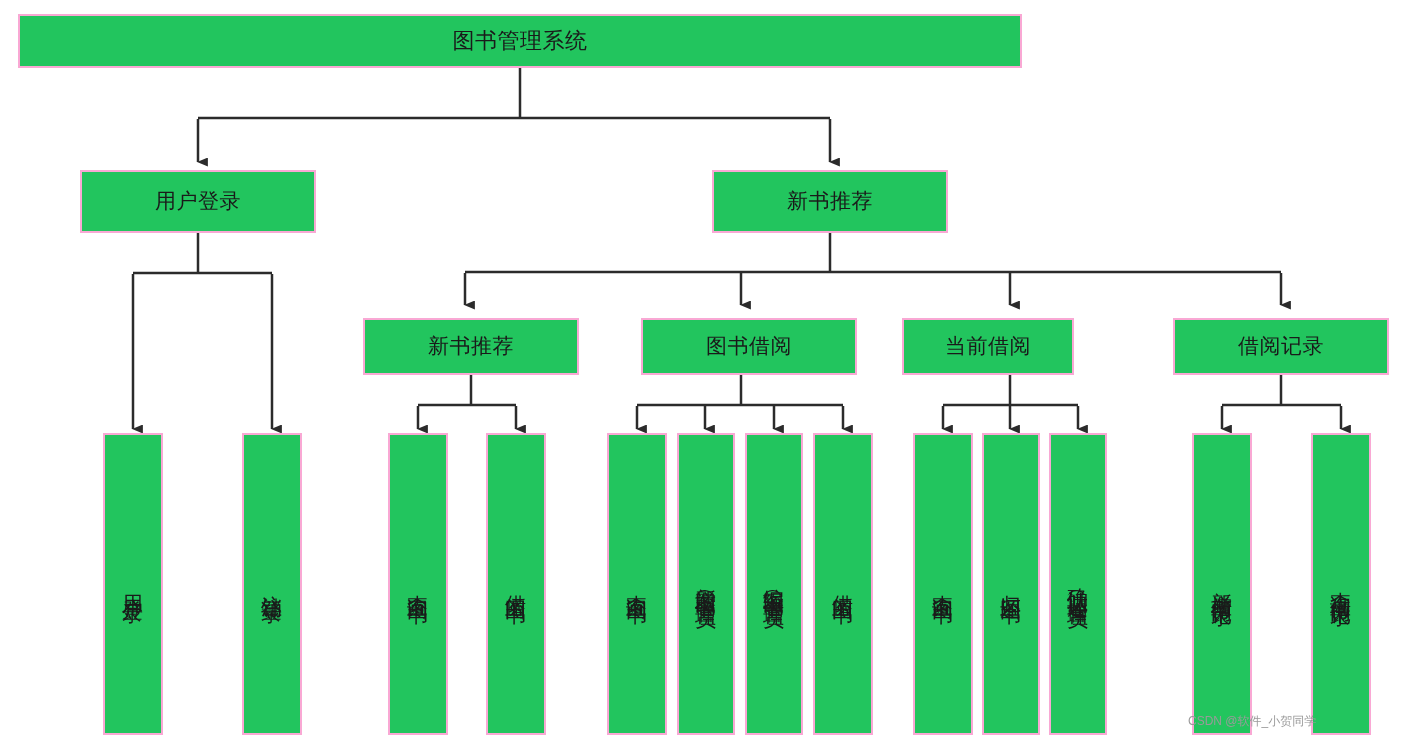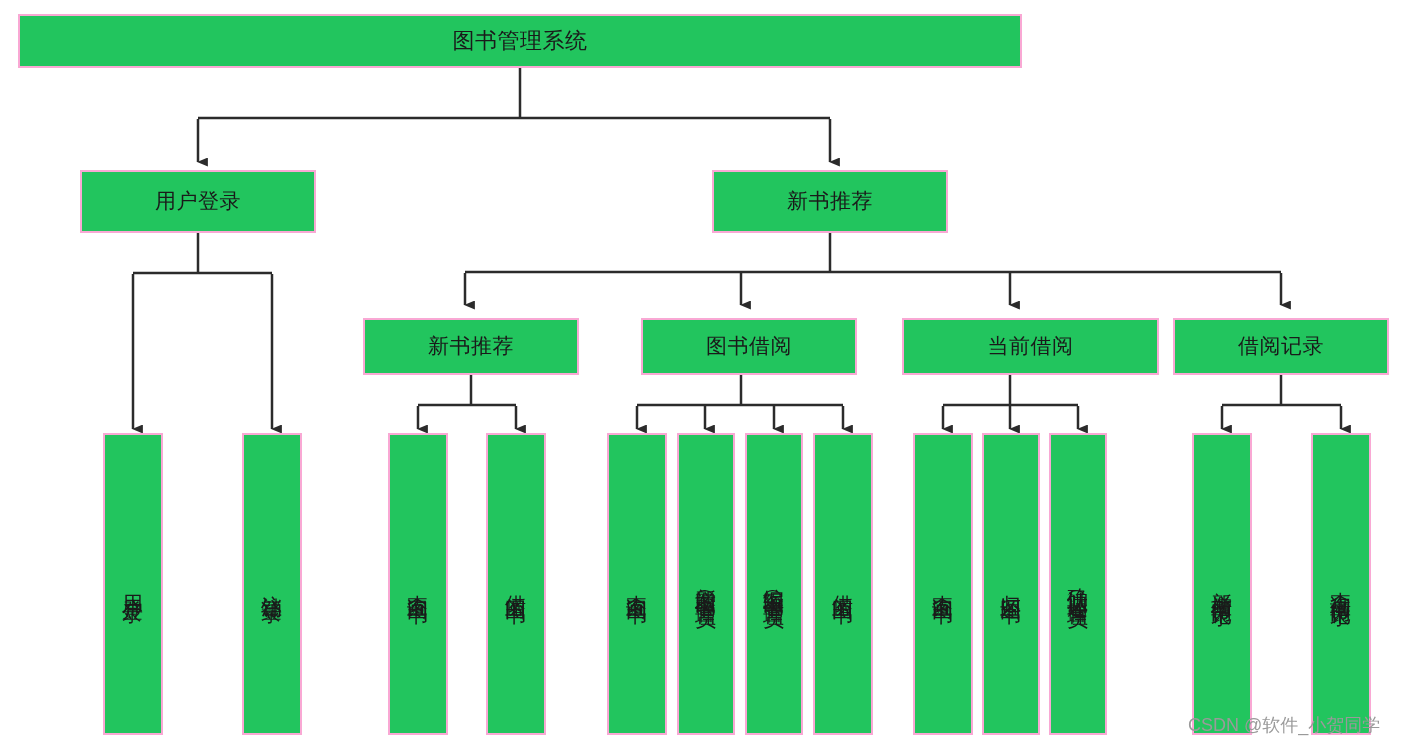--- a/index.html
+++ b/index.html
@@ -58,21 +58,21 @@
     writing-mode: vertical-rl;
     text-orientation: upright;
     letter-spacing: 3px;
     line-height: 1;
     max-height: 284px;
   }
   #watermark {
     position: absolute;
     left: 1188px;
     top: 713px;
-    font-size: 18px;
+    font-size: 12px;
     color: #9a9a9a;
     white-space: nowrap;
     z-index: 3;
   }
 </style>
 </head>
 <body>
 
 <div id="canvas">
 
@@ -137,21 +137,21 @@
   <div class="node branch" style="left:712px; top:170px; width:236px; height:63px;">
     <span class="label">新书推荐</span>
   </div>
 
   <div class="node branch" style="left:363px; top:318px; width:216px; height:57px;">
     <span class="label">新书推荐</span>
   </div>
   <div class="node branch" style="left:633px; top:318px; width:216px; height:57px;margin-left:8px;">
     <span class="label">图书借阅</span>
   </div>
-  <div class="node branch" style="left:902px; top:318px; width:257px; height:57px;">
+  <div class="node branch" style="left:902px; top:318px; width:172px; height:57px;">
     <span class="label">当前借阅</span>
   </div>
   <div class="node branch" style="left:1173px; top:318px; width:216px; height:57px;font-family:Liberation Serif, serif;">
     <span class="label">借阅记录</span>
   </div>
 
   <div class="node leaf" style="left:103px; top:433px; width:60px; height:302px;">
     <span class="label">用户登录</span>
   </div>
   <div class="node leaf" style="left:242px; top:433px; width:60px; height:302px;">

